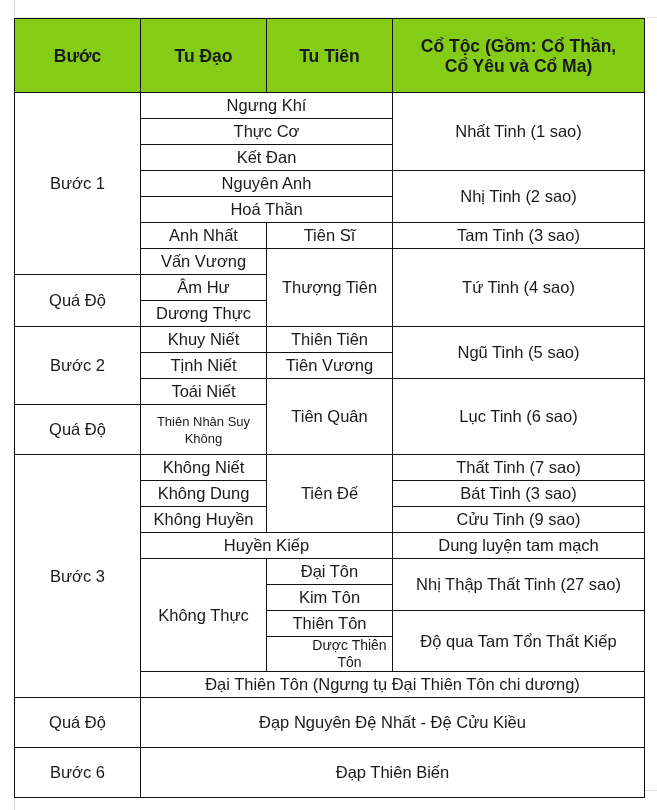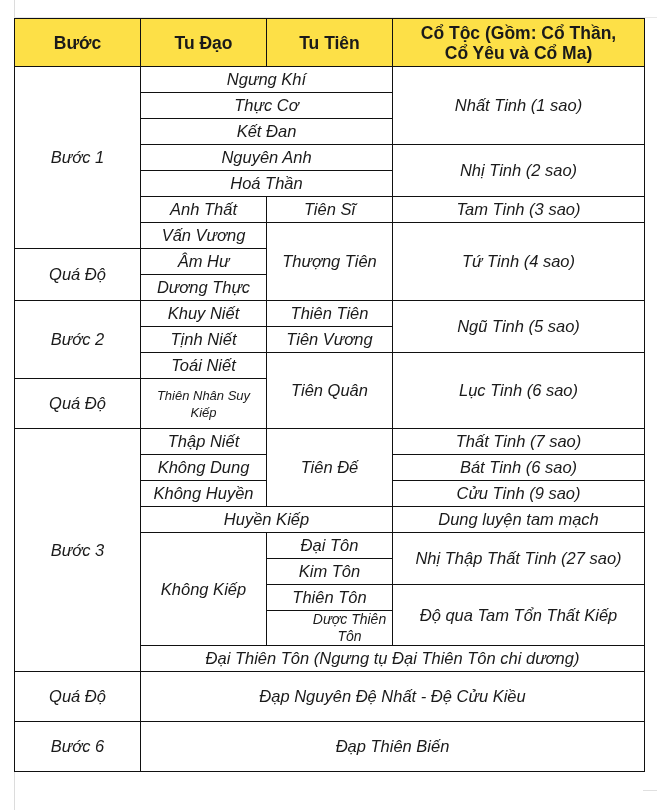--- a/index.html
+++ b/index.html
@@ -13,23 +13,23 @@
     border-collapse:collapse; table-layout:fixed;
     width:630px;
   }
   table.ranks td, table.ranks th {
     border:1.5px solid #111;
     text-align:center; vertical-align:middle;
     padding:0 2px; font-size:16.5px; line-height:19px;
     overflow:hidden;
   }
   table.ranks th {
-    background:#fde047; font-weight:bold; font-size:17.5px; height:47px; line-height:20px;
+    background:#84cc16; font-weight:bold; font-size:17.5px; height:47px; line-height:20px;
   }
-  table.ranks tr.r td { height:25px;font-style:italic; }
+  table.ranks tr.r td { height:25px; }
   td.small { font-size:13px !important; line-height:17px !important; }
   td.stage { vertical-align:middle; }
   tr.tall td { height:49px !important; }
 </style>
 </head>
 <body>
 
 <div class="page-edge-left"></div>
 <div class="page-edge-top"></div>
 <div class="page-edge-right"></div>
@@ -39,21 +39,21 @@
     <col style="width:126px">
     <col style="width:126px">
     <col style="width:126px">
     <col style="width:252px">
   </colgroup>
   <tbody>
       <tr>
     <th>Bước</th>
     <th>Tu Đạo</th>
     <th>Tu Tiên</th>
-    <th style="padding:0 14px;">Cổ Tộc (Gồm: Cổ Thần, Cổ Yêu và Cổ Ma)</th>
+    <th style="padding:13px 14px;">Cổ Tộc (Gồm: Cổ Thần, Cổ Yêu và Cổ Ma)</th>
   </tr>
 
   <tr class="r">
     <td class="stage" rowspan="7">Bước 1</td>
     <td colspan="2">Ngưng Khí</td>
     <td rowspan="3">Nhất Tinh (1 sao)</td>
   </tr>
   <tr class="r">
     <td colspan="2">Thực Cơ</td>
   </tr>
@@ -61,21 +61,21 @@
     <td colspan="2">Kết Đan</td>
   </tr>
   <tr class="r">
     <td colspan="2">Nguyên Anh</td>
     <td rowspan="2">Nhị Tinh (2 sao)</td>
   </tr>
   <tr class="r">
     <td colspan="2">Hoá Thần</td>
   </tr>
   <tr class="r">
-    <td>Anh Thất</td>
+    <td>Anh Nhất</td>
     <td>Tiên Sĩ</td>
     <td>Tam Tinh (3 sao)</td>
   </tr>
   <tr class="r">
     <td>Vấn Vương</td>
     <td rowspan="3">Thượng Tiên</td>
     <td rowspan="3">Tứ Tinh (4 sao)</td>
   </tr>
 
   <tr class="r">
@@ -97,43 +97,43 @@
     <td>Tiên Vương</td>
   </tr>
   <tr class="r">
     <td>Toái Niết</td>
     <td rowspan="2">Tiên Quân</td>
     <td rowspan="2">Lục Tinh (6 sao)</td>
   </tr>
 
   <tr class="r tall">
     <td class="stage">Quá Độ</td>
-    <td class="small">Thiên Nhân Suy Kiếp</td>
+    <td class="small">Thiên Nhân Suy Không</td>
   </tr>
 
   <tr class="r">
     <td class="stage" rowspan="9">Bước 3</td>
-    <td>Thập Niết</td>
+    <td>Không Niết</td>
     <td rowspan="3">Tiên Đế</td>
     <td>Thất Tinh (7 sao)</td>
   </tr>
   <tr class="r">
     <td>Không Dung</td>
-    <td>Bát Tinh (6 sao)</td>
+    <td>Bát Tinh (3 sao)</td>
   </tr>
   <tr class="r">
     <td>Không Huyền</td>
     <td>Cửu Tinh (9 sao)</td>
   </tr>
   <tr class="r">
     <td colspan="2">Huyền Kiếp</td>
     <td>Dung luyện tam mạch</td>
   </tr>
   <tr class="r">
-    <td rowspan="4">Không Kiếp</td>
+    <td rowspan="4">Không Thực</td>
     <td>Đại Tôn</td>
     <td rowspan="2">Nhị Thập Thất Tinh (27 sao)</td>
   </tr>
   <tr class="r">
     <td>Kim Tôn</td>
   </tr>
   <tr class="r">
     <td>Thiên Tôn</td>
     <td rowspan="2">Độ qua Tam Tổn Thất Kiếp</td>
   </tr>

